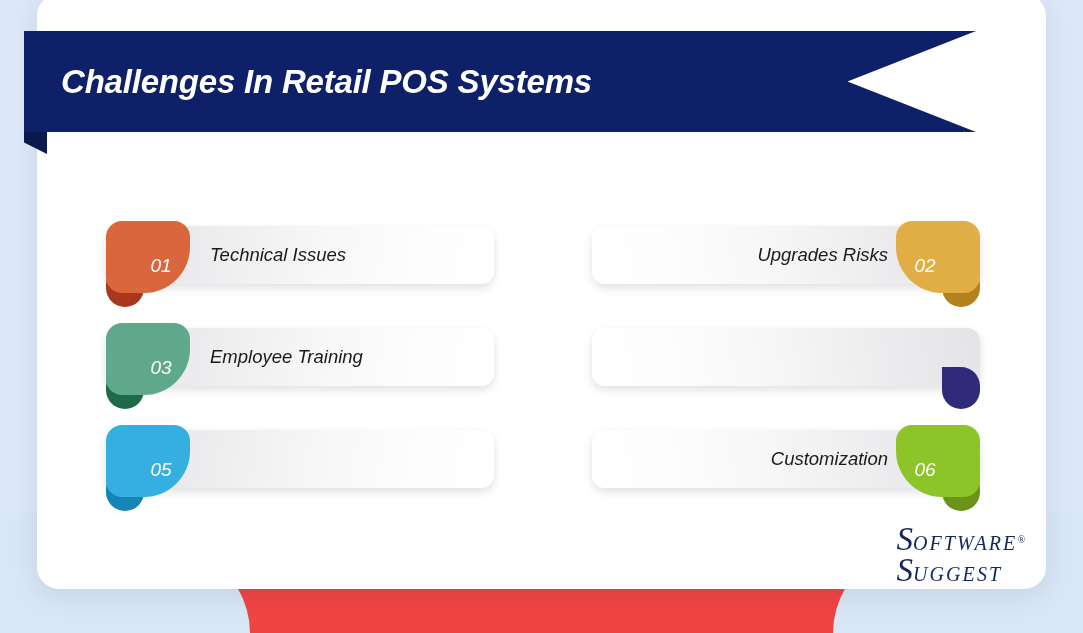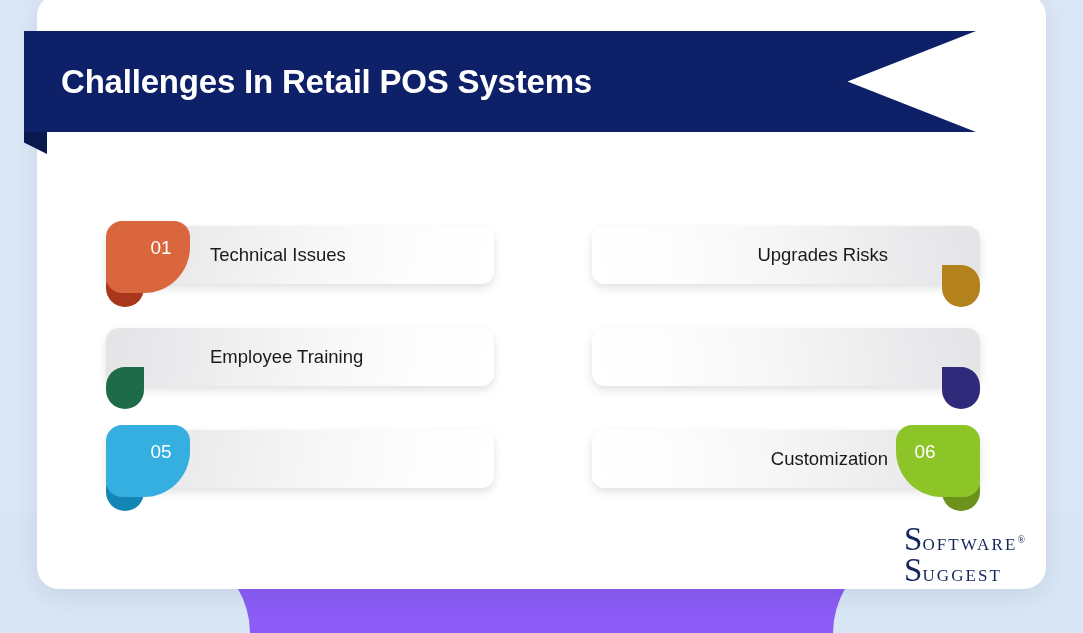--- a/index.html
+++ b/index.html
@@ -7,22 +7,23 @@
     width:1083px; height:633px;
     overflow:hidden;
     background:#ffffff;
     font-family:"Liberation Sans", sans-serif;
   }
 
   
   .canvas {
     position:relative;
     width:1083px; height:633px;
-    background:#8b5cf6;
+    background:#ef4444;
     overflow:hidden;
+    font-style:italic;
   }
 
   
   .blob {
     position:absolute;
     background:#d9e6f5;
     pointer-events:none;
   }
   .blob-left {
     left:-150px; bottom:-40px;
@@ -132,21 +133,21 @@
   }
   .item.left  .tail { left:0px;  border-bottom-left-radius:19px;  border-bottom-right-radius:19px; border-top-left-radius:19px; }
   .item.right .tail { right:0px; border-bottom-right-radius:19px; border-bottom-left-radius:19px;  border-top-right-radius:19px; }
 
   
   .leaf {
     position:absolute;
     top:0; width:84px; height:72px;
     z-index:2;
     display:flex;
-    align-items:flex-start;
+    align-items:center;
     justify-content:center;
   }
   .item.left  .leaf { left:0;  border-radius:16px 16px 46px 16px; }
   .item.right .leaf { right:0; border-radius:16px 16px 16px 46px; }
 
   .leaf-num {
     color:#ffffff;
     font-size:19px;
     font-weight:400;
     line-height:1;
@@ -179,21 +180,21 @@
     line-height:0.92;
     text-align:left;
   }
   .logo-line { display:flex; align-items:baseline; }
   .logo-cap {
     font-size:33px;
     font-weight:400;
     letter-spacing:0px;
   }
   .logo-rest {
-    font-size:17px;
+    font-size:20px;
     font-weight:400;
     letter-spacing:2.1px;
   }
   .logo-reg {
     font-size:10px;
     vertical-align:super;
     position:relative;
     top:-7px;
     letter-spacing:0;
   }
@@ -221,25 +222,31 @@
         <div class="bar"></div>
         <div class="tail" style="background: rgb(168, 55, 28);"></div>
         <div class="leaf" style="background: rgb(217, 102, 60);">
           <span class="leaf-num">01</span>
         </div>
         <div class="label" style="color: rgb(26, 26, 26);">Technical Issues</div>
       </div>
       <div class="item right">
         <div class="bar"></div>
         <div class="tail" style="background: rgb(180, 130, 28);"></div>
+        <div class="leaf" style="background: rgb(224, 174, 69);">
+          <span class="leaf-num">02</span>
+        </div>
         <div class="label" style="color: rgb(26, 26, 26);">Upgrades Risks</div>
       </div>
       <div class="item left">
         <div class="bar"></div>
         <div class="tail" style="background: rgb(29, 107, 72);"></div>
+        <div class="leaf" style="background: rgb(96, 168, 140);">
+          <span class="leaf-num">03</span>
+        </div>
         <div class="label" style="color: rgb(26, 26, 26);">Employee Training</div>
       </div>
       <div class="item right">
         <div class="bar"></div>
         <div class="tail" style="background: rgb(47, 42, 122);"></div>
       </div>
       <div class="item left">
         <div class="bar"></div>
         <div class="tail" style="background: rgb(21, 133, 181);"></div>
         <div class="leaf" style="background: rgb(53, 174, 224);">

